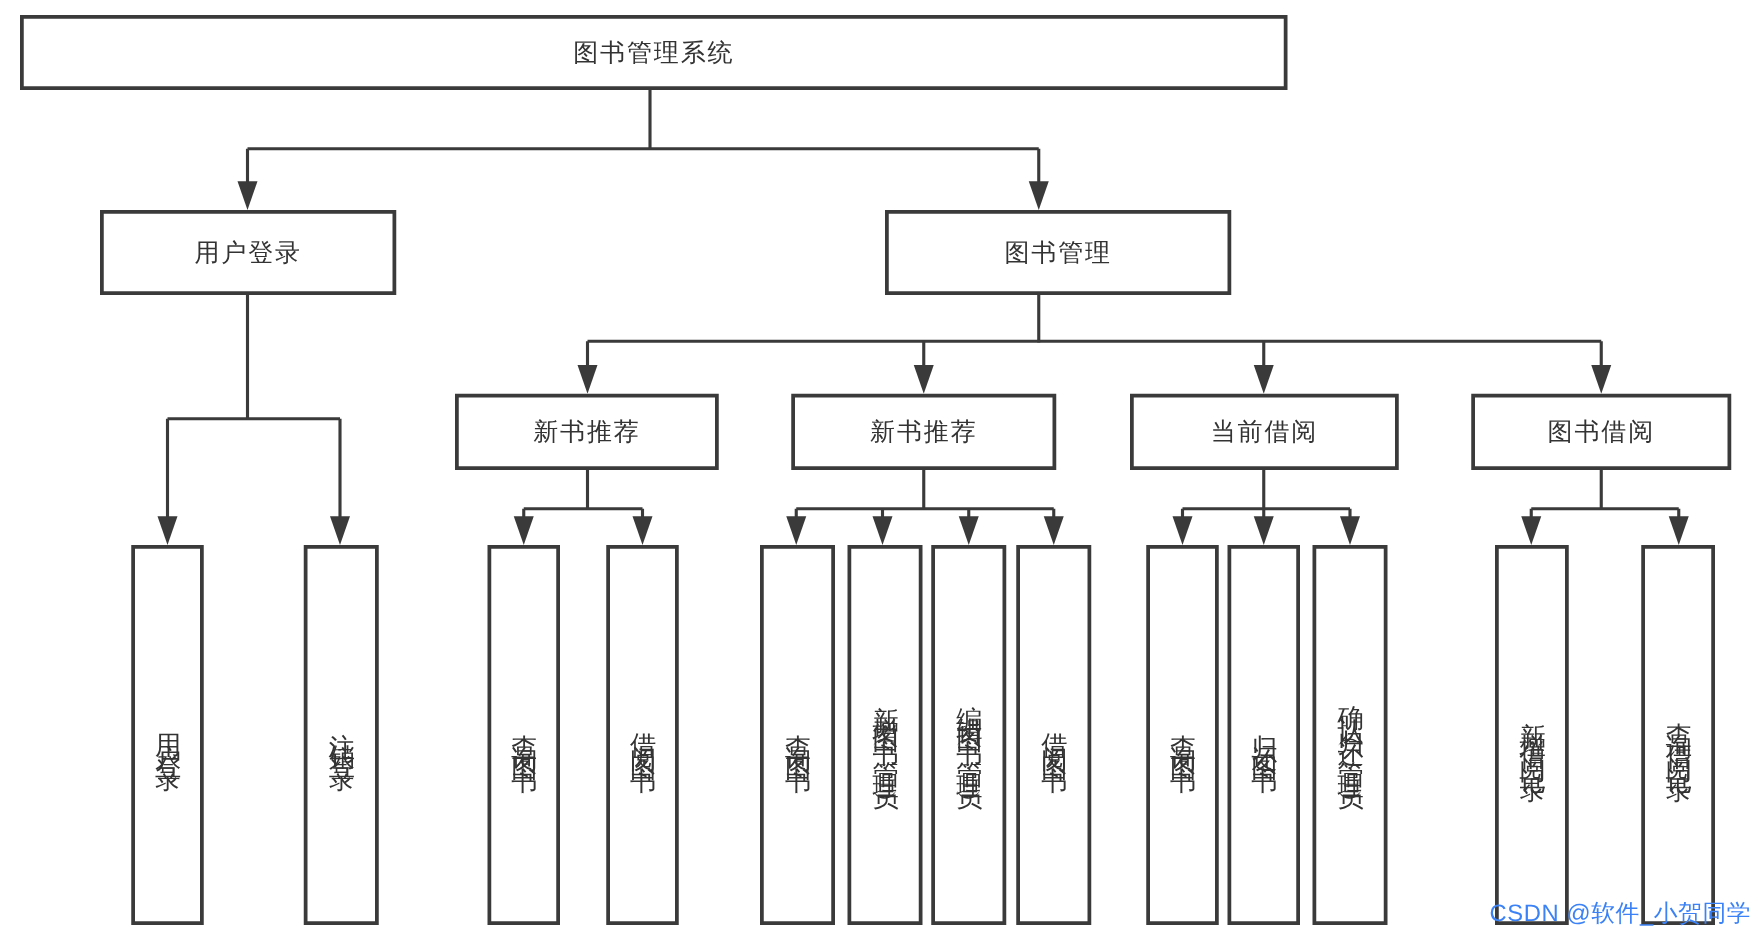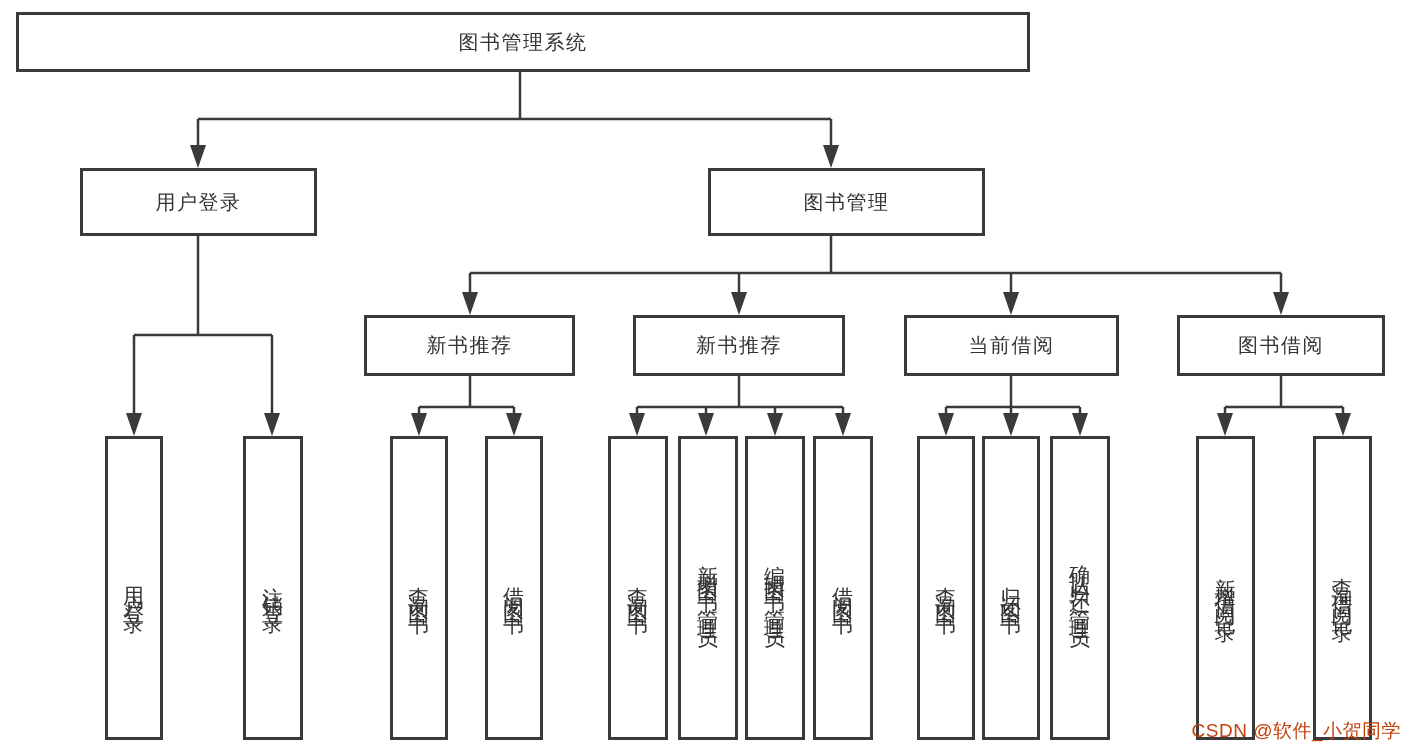--- a/index.html
+++ b/index.html
@@ -17,21 +17,21 @@
   .root{top:12px;left:16px;width:1014px;height:60px;}
   .l2{top:168px;height:68px;}
   .l3{top:315px;height:61px;}
   .leaf{
     top:436px;height:304px;
     writing-mode:vertical-rl;text-orientation:mixed;
     font-size:21px;letter-spacing:9px;line-height:1;
   }
   .watermark{
     position:absolute;right:4px;bottom:3px;z-index:5;
-    font-size:19px;letter-spacing:0.5px;color:#c2410c;white-space:nowrap;
+    font-size:19px;letter-spacing:0.5px;color:#3b82f6;white-space:nowrap;
   }
 </style>
 </head>
 <body>
 
 <div class="stage">
 
   <svg class="connectors" viewBox="0 0 1405 747" xmlns="http://www.w3.org/2000/svg">
     <g stroke="#3a3a3a" stroke-width="2.5" fill="none">
 

